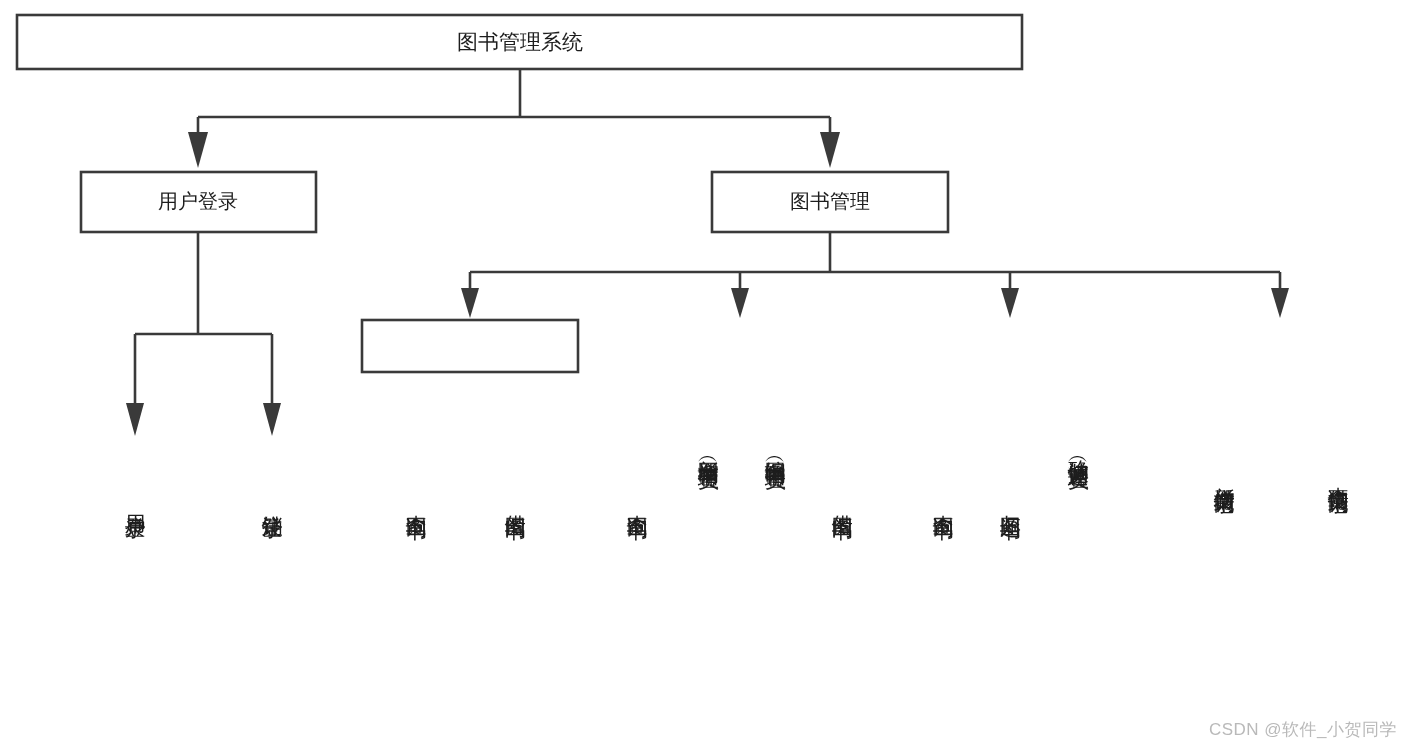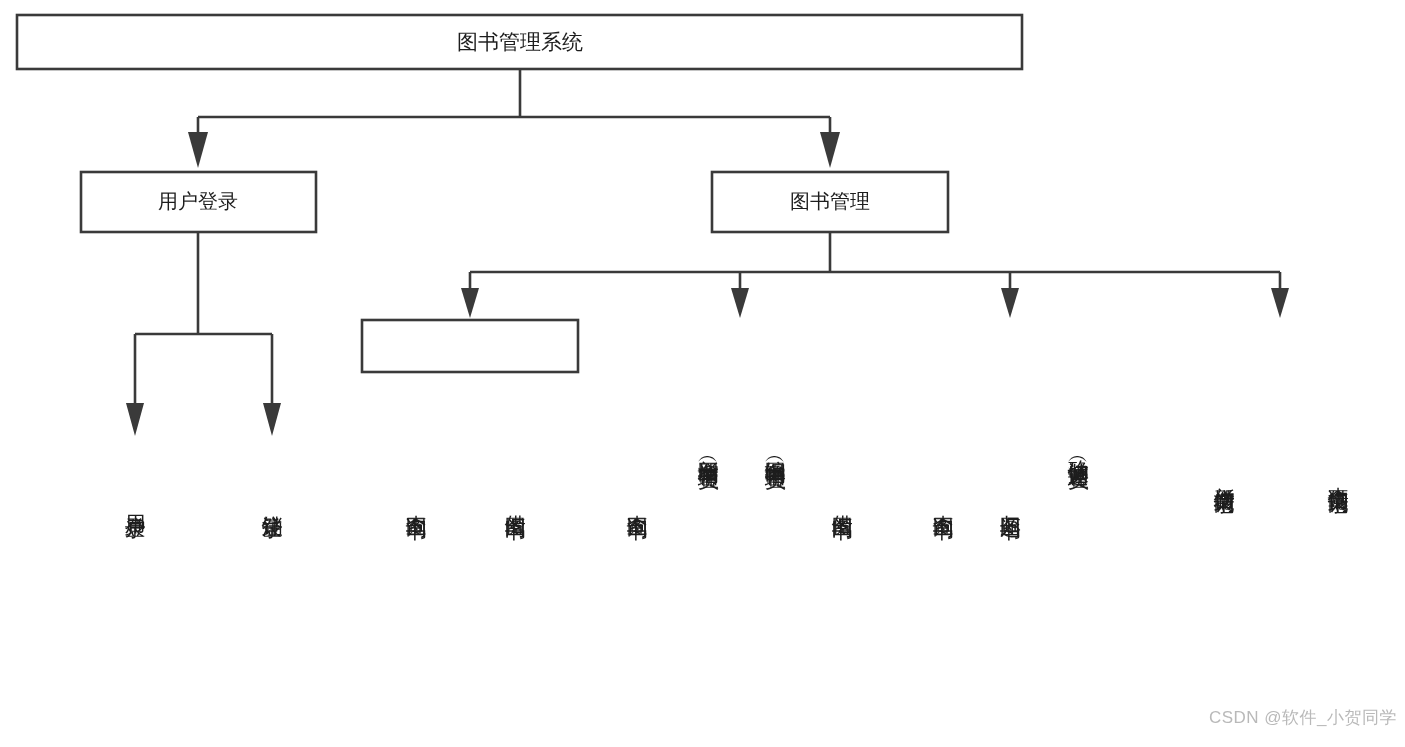--- a/index.html
+++ b/index.html
@@ -69,21 +69,21 @@
     font-family: "Liberation Sans", "DejaVu Sans", sans-serif;
     font-size: 21px;
     line-height: 1.12;
     color: #1d1d1d;
     letter-spacing: 1.5px;
     white-space: nowrap;
   }
   .watermark {
     position: absolute;
     right: 8px;
-    bottom: 18px;
+    bottom: 6px;
     font-family: "Liberation Sans", "DejaVu Sans", sans-serif;
     font-size: 17px;
     color: #b9b9b9;
     letter-spacing: 0.5px;
     white-space: nowrap;
     user-select: none;
   }
 </style>
 </head>
 <body>

